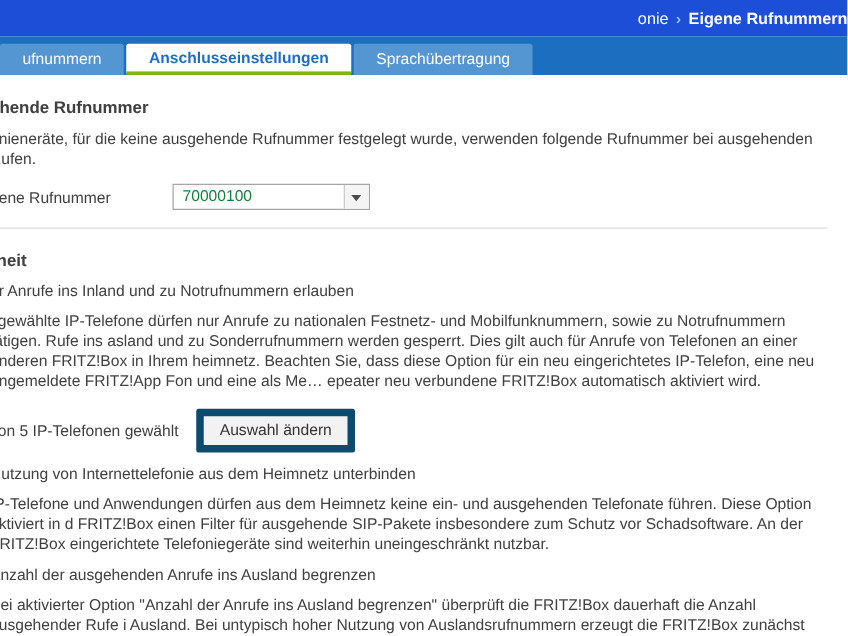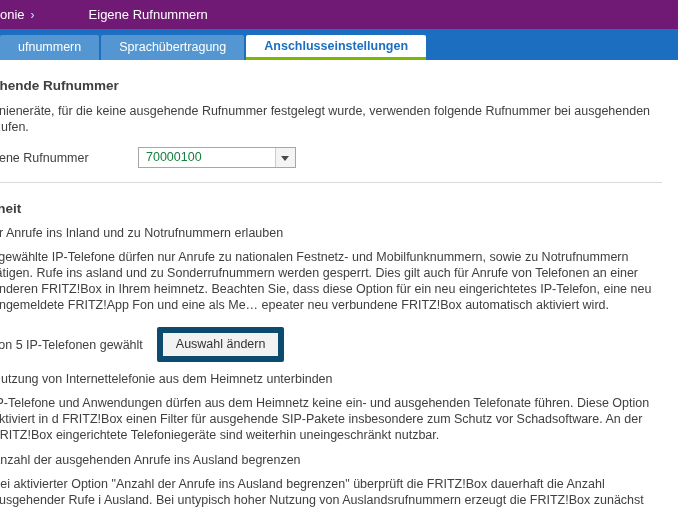--- a/index.html
+++ b/index.html
@@ -11,41 +11,41 @@
     height: 509px;
     overflow: hidden;
     background: #ffffff;
     font-family: "Liberation Sans", sans-serif;
     font-size: 12.5px;
     color: #404040;
   }
 
   
   .breadcrumb-bar {
-    background: #701a75;
+    background: #1d4ed8;
     height: 29px;
     display: flex;
     align-items: center;
     color: #ffffff;
     font-size: 13px;
     padding-left: 0;
     overflow: hidden;
     white-space: nowrap;
+    justify-content: flex-end;
   }
   .breadcrumb-bar .crumb {
     color: #ffffff;
   }
   .breadcrumb-bar .sep {
     margin: 0 6px;
     color: #cfe3f7;
     font-size: 12px;
   }
   .breadcrumb-bar .crumb.current {
-    font-weight: normal;
-    margin-left: 48px;
+    font-weight: bold;
   }
 
   
   .tab-bar {
     background: #1c6fc0;
     height: 31px;
     display: flex;
     align-items: flex-end;
     padding-left: 0;
     overflow: hidden;
@@ -192,22 +192,22 @@
 <body>
 
 <div class="breadcrumb-bar">
   <span class="crumb">onie</span>
   <span class="sep">›</span>
   <span class="crumb current">Eigene Rufnummern</span>
 </div>
 
 <div class="tab-bar">
   <div class="tab light">ufnummern</div>
+  <div class="tab active">Anschlusseinstellungen</div>
   <div class="tab light">Sprachübertragung</div>
-  <div class="tab active">Anschlusseinstellungen</div>
 </div>
 
 <div class="page">
   <div class="content">
 
     <h2 class="section-title">ehende Rufnummer</h2>
     <p class="para">onieneräte, für die keine ausgehende Rufnummer festgelegt wurde, verwenden folgende Rufnummer bei ausgehenden Rufen.</p>
 
     <div class="field-row">
       <div class="field-label">gene Rufnummer</div>

